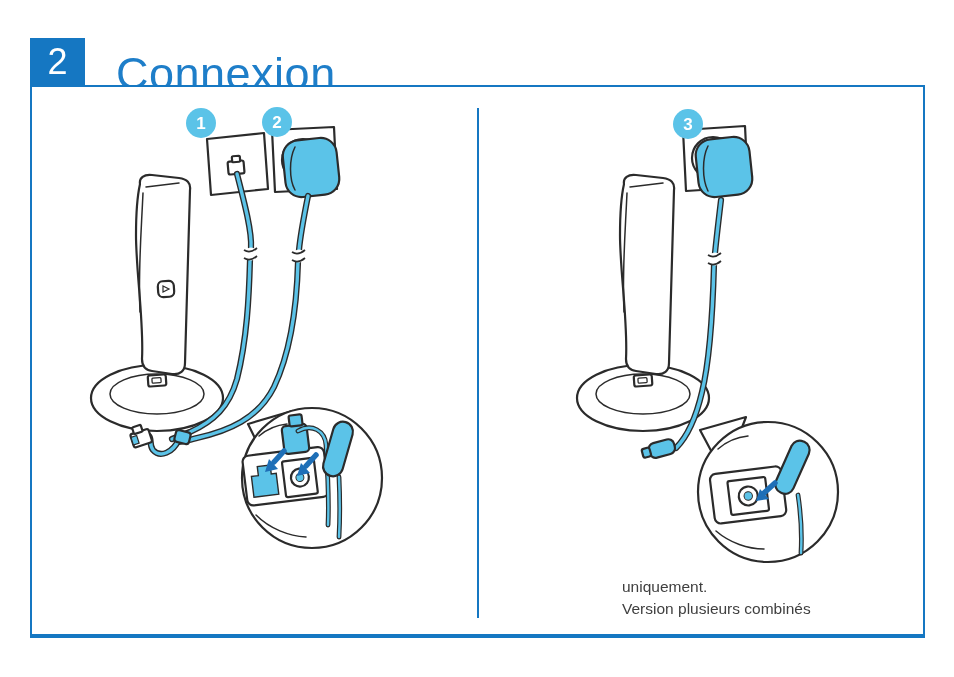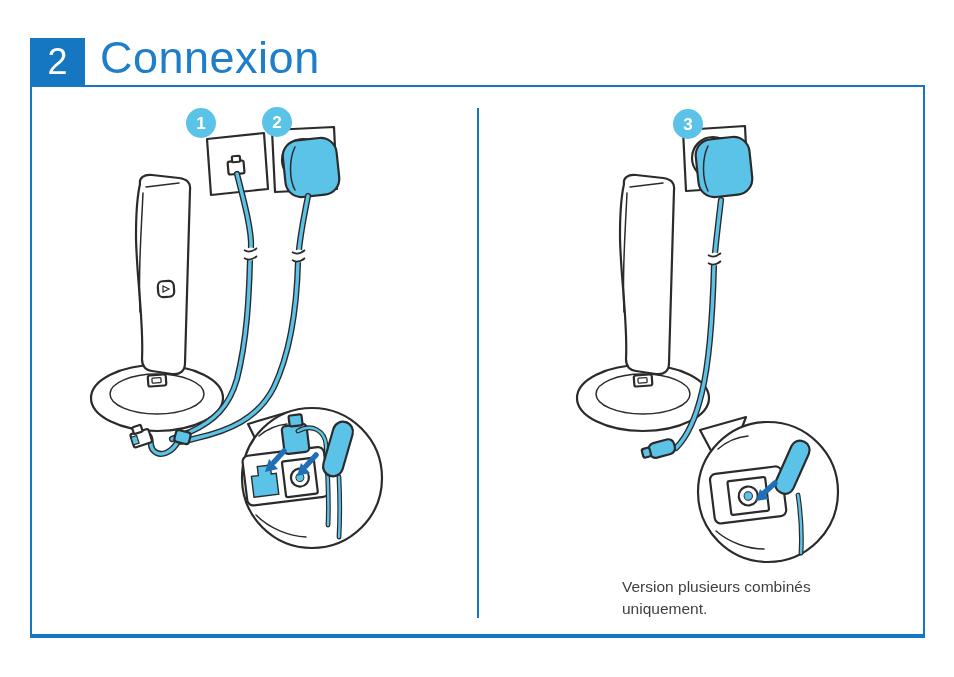--- a/index.html
+++ b/index.html
@@ -6,21 +6,21 @@
   .page{
     position:relative;width:954px;height:677px;background:#ffffff;
     font-family:"Liberation Sans", sans-serif;overflow:hidden;
   }
   .chapter-box{
     position:absolute;left:30px;top:38px;width:55px;height:47px;
     background:#1577c2;display:flex;align-items:center;justify-content:center;
   }
   .chapter-box span{color:#ffffff;font-size:36px;font-weight:400;line-height:1;}
   .page-title{
-    position:absolute;left:100px;top:33px;margin:0;
+    position:absolute;left:100px;top:33px;margin:16px;
     color:#1e7ec9;font-size:45px;font-weight:300;letter-spacing:.5px;line-height:1.1;
   }
   .content-frame{
     position:absolute;left:30px;top:85px;width:895px;height:553px;
     box-sizing:border-box;border:2px solid #1577c2;border-bottom-width:4px;
     background:#ffffff;
   }
   .panel-divider{
     position:absolute;left:445px;top:21px;width:2px;height:510px;background:#1577c2;
   }
@@ -245,18 +245,18 @@
         <g>
           <circle class="badge-circle" cx="208" cy="37" r="15"></circle>
           <text class="badge-num" x="208" y="43">3</text>
         </g>
       </svg>
     </div>
 
     <div class="panel-divider"></div>
 
     <div class="caption">
+      <span>uniquement.</span>
       <span>Version plusieurs combinés</span>
-      <span>uniquement.</span>
     </div>
 
   </div>
 </div>
 
 </body></html>

